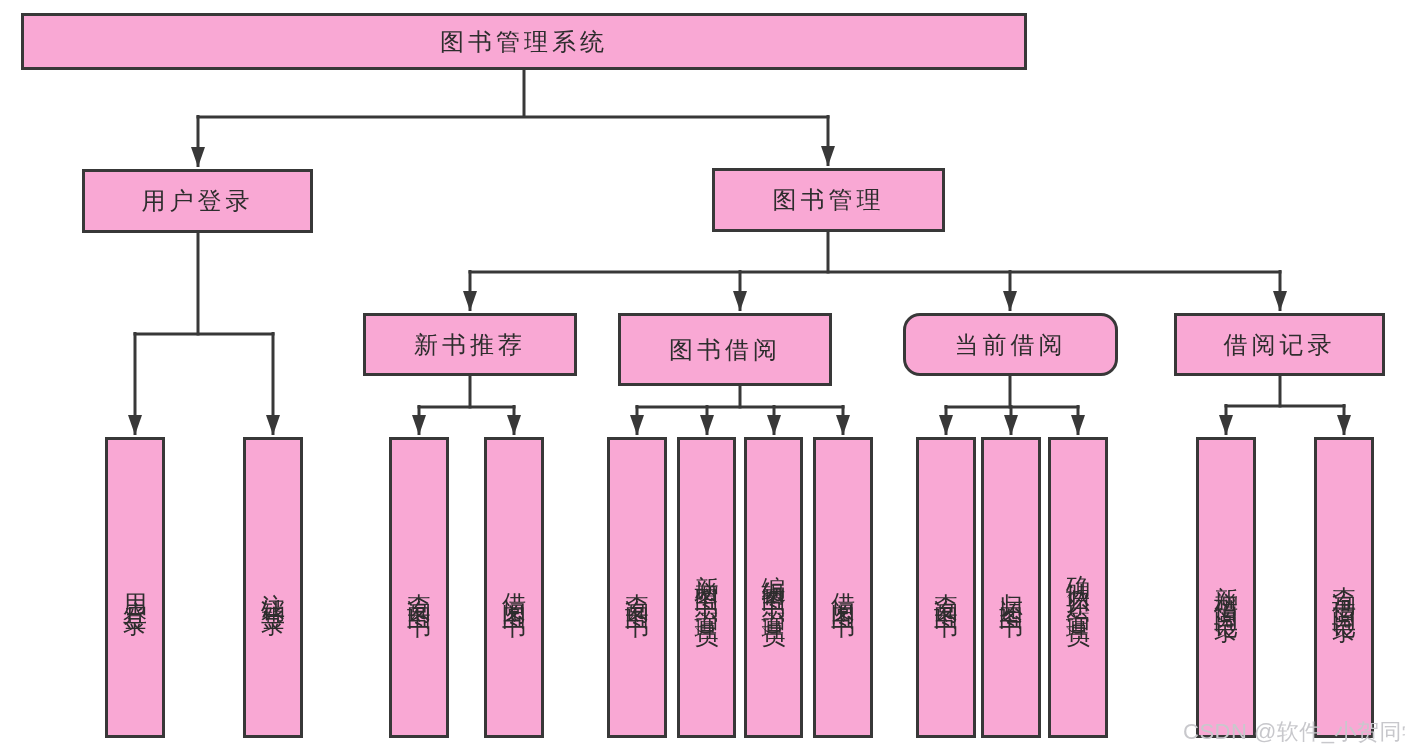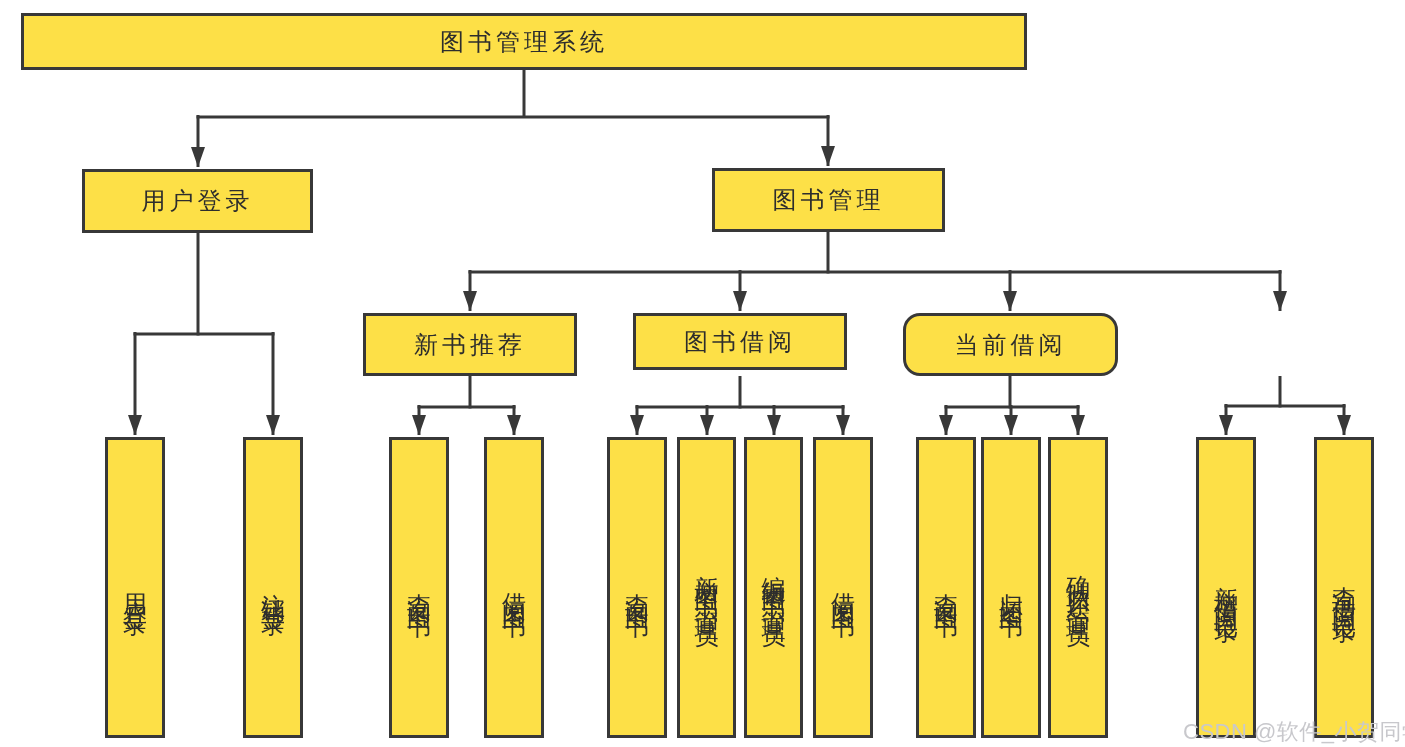--- a/index.html
+++ b/index.html
@@ -7,21 +7,21 @@
     position:relative;
     width:1405px;height:747px;
     background:#ffffff;
     overflow:hidden;
     font-family:"Liberation Sans", sans-serif;
   }
   .connectors{position:absolute;left:0;top:0;z-index:1;}
   .node{
     position:absolute;
     box-sizing:border-box;
-    background:#fde047;
+    background:#f9a8d4;
     border:3px solid #383838;
     z-index:2;
     display:flex;
     align-items:center;
     justify-content:center;
     color:#2d2d2d;
   }
   .hnode span{
     font-size:24px;
     letter-spacing:4px;
@@ -107,25 +107,28 @@
   <div class="node hnode" style="left:82px;top:169px;width:231px;height:64px;">
     <span>用户登录</span>
   </div>
   <div class="node hnode" style="left:712px;top:168px;width:233px;height:64px;">
     <span>图书管理</span>
   </div>
 
   <div class="node hnode" style="left:363px;top:313px;width:214px;height:63px;">
     <span>新书推荐</span>
   </div>
-  <div class="node hnode" style="left:633px;top:313px;width:214px;height:57px;">
+  <div class="node hnode" style="left:618px;top:313px;width:214px;height:73px;">
     <span>图书借阅</span>
   </div>
   <div class="node hnode" style="left:903px;top:313px;width:215px;height:63px;border-radius:17px;">
     <span>当前借阅</span>
+  </div>
+  <div class="node hnode" style="left:1174px;top:313px;width:211px;height:63px;">
+    <span>借阅记录</span>
   </div>
 
   <div class="node vnode" style="left:105px;top:437px;width:60px;height:301px;">
     <span>用户登录</span>
   </div>
   <div class="node vnode" style="left:243px;top:437px;width:60px;height:301px;">
     <span>注销登录</span>
   </div>
 
   <div class="node vnode" style="left:389px;top:437px;width:60px;height:301px;">

